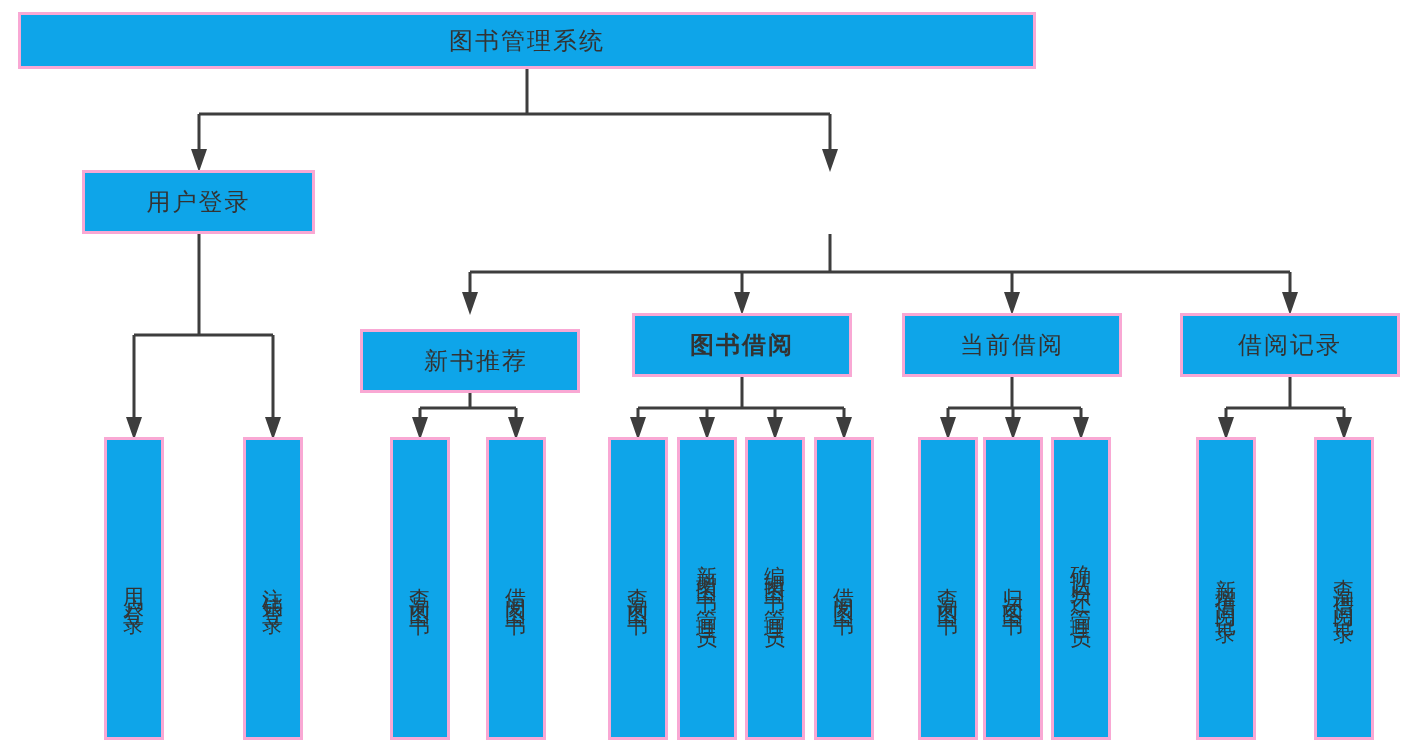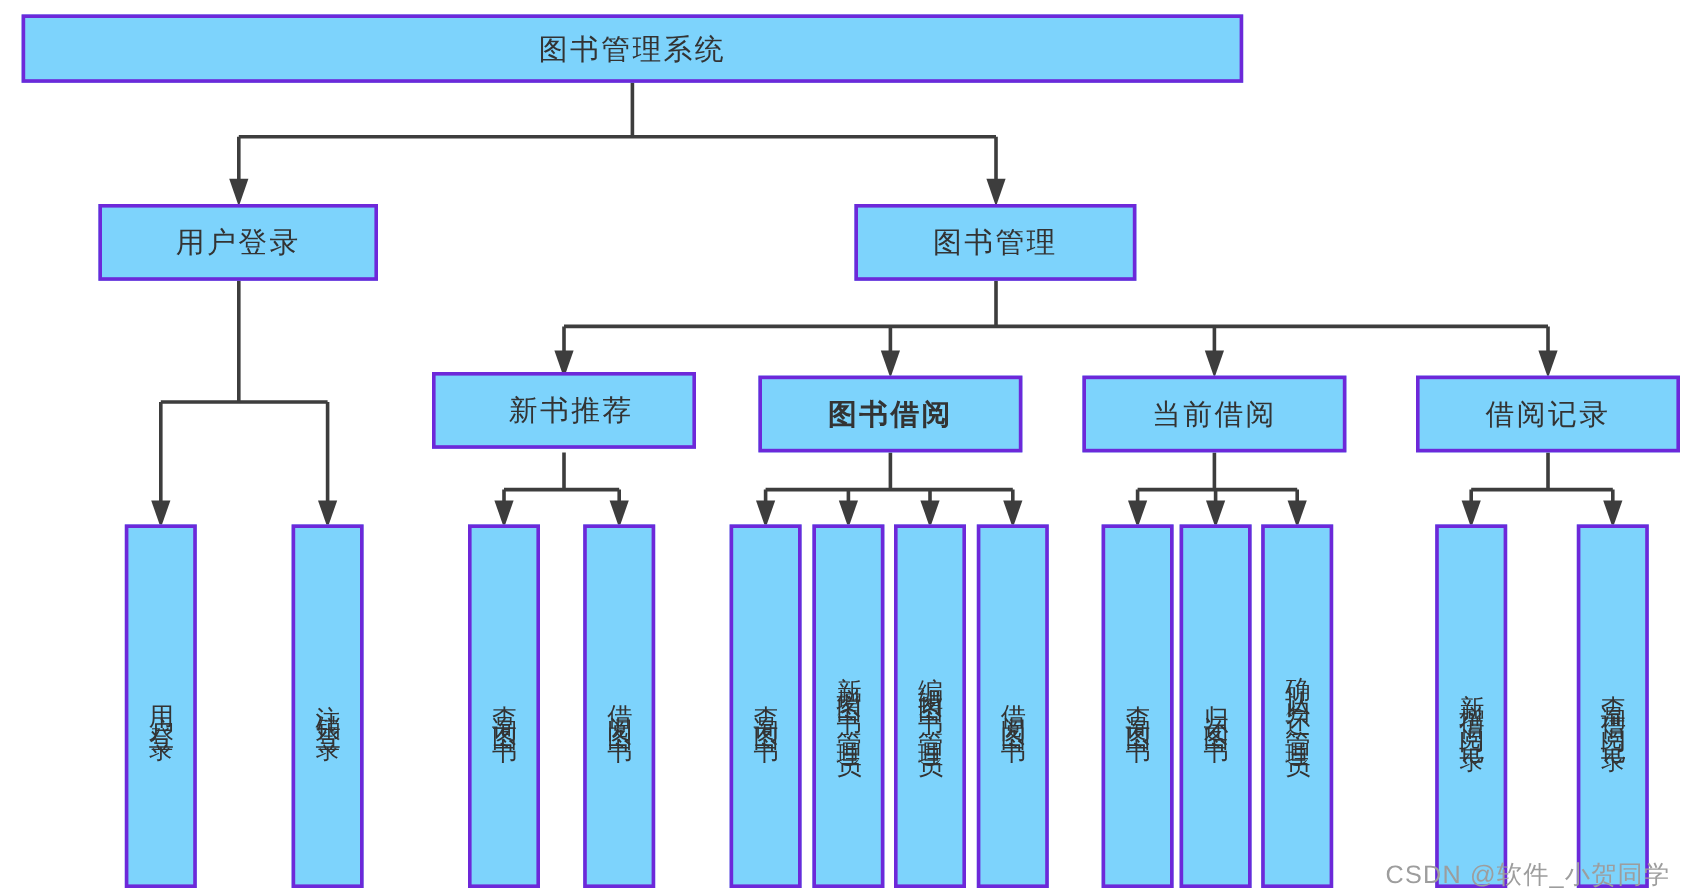--- a/index.html
+++ b/index.html
@@ -7,22 +7,22 @@
     position:relative;
     width:1405px; height:747px;
     background:#ffffff;
     font-family:"Liberation Sans","DejaVu Sans",sans-serif;
     overflow:hidden;
   }
   svg.connectors { position:absolute; left:0; top:0; z-index:1; }
   .node {
     position:absolute;
     box-sizing:border-box;
-    border:3px solid #6d28d9;
-    background:#7dd3fc;
+    border:3px solid #f9a8d4;
+    background:#0ea5e9;
     color:#333333;
     display:flex;
     align-items:center;
     justify-content:center;
     z-index:2;
     text-align:center;
   }
   .h-node { font-size:24px; letter-spacing:2px; white-space:nowrap; }
   .v-node {
     writing-mode:vertical-rl;
@@ -30,21 +30,21 @@
     font-size:21px;
     letter-spacing:9px;
     line-height:1;
   }
   
   .n-root   { left:18px;   top:12px;  width:1018px; height:57px; }
   
   .n-login  { left:82px;   top:170px; width:233px;  height:64px; }
   .n-mgmt   { left:712px;  top:170px; width:235px;  height:64px; }
   
-  .n-rec    { left:360px;  top:310px; width:220px;  height:64px;padding-left:12px; }
+  .n-rec    { left:360px;  top:329px; width:220px;  height:64px;padding-left:12px; }
   .n-borrow { left:632px;  top:313px; width:220px;  height:64px;font-weight:bold; }
   .n-cur    { left:902px;  top:313px; width:220px;  height:64px;text-align:center; }
   .n-recd   { left:1180px; top:313px; width:220px;  height:64px; }
   
   .leaf { top:437px; width:60px; height:303px; }
   .n-l1  { left:104px; }
   .n-l2  { left:243px; }
   .n-l3  { left:390px; }
   .n-l4  { left:486px; }
   .n-l5  { left:608px; }
@@ -107,21 +107,20 @@
       <polygon points="1005,417 1021,417 1013,440"></polygon>
       <polygon points="1073,417 1089,417 1081,440"></polygon>
       <polygon points="1218,417 1234,417 1226,440"></polygon>
       <polygon points="1336,417 1352,417 1344,440"></polygon>
     </g>
   </svg>
 
   <div class="node h-node n-root">图书管理系统</div>
 
   <div class="node h-node n-login">用户登录</div>
-  <div class="node h-node n-mgmt">图书管理</div>
 
   <div class="node h-node n-rec">新书推荐</div>
   <div class="node h-node n-borrow">图书借阅</div>
   <div class="node h-node n-cur">当前借阅</div>
   <div class="node h-node n-recd">借阅记录</div>
 
   <div class="node v-node leaf n-l1">用户登录</div>
   <div class="node v-node leaf n-l2">注销登录</div>
 
   <div class="node v-node leaf n-l3">查询图书</div>
@@ -132,15 +131,14 @@
   <div class="node v-node leaf n-l7">编辑图书（管理员）</div>
   <div class="node v-node leaf n-l8">借阅图书</div>
 
   <div class="node v-node leaf n-l9">查询图书</div>
   <div class="node v-node leaf n-l10">归还图书</div>
   <div class="node v-node leaf n-l11">确认归还（管理员）</div>
 
   <div class="node v-node leaf n-l12">新增借阅记录</div>
   <div class="node v-node leaf n-l13">查询借阅记录</div>
 
-  <div class="watermark">CSDN @软件_小贺同学</div>
 
 </div>
 
 </body></html>

